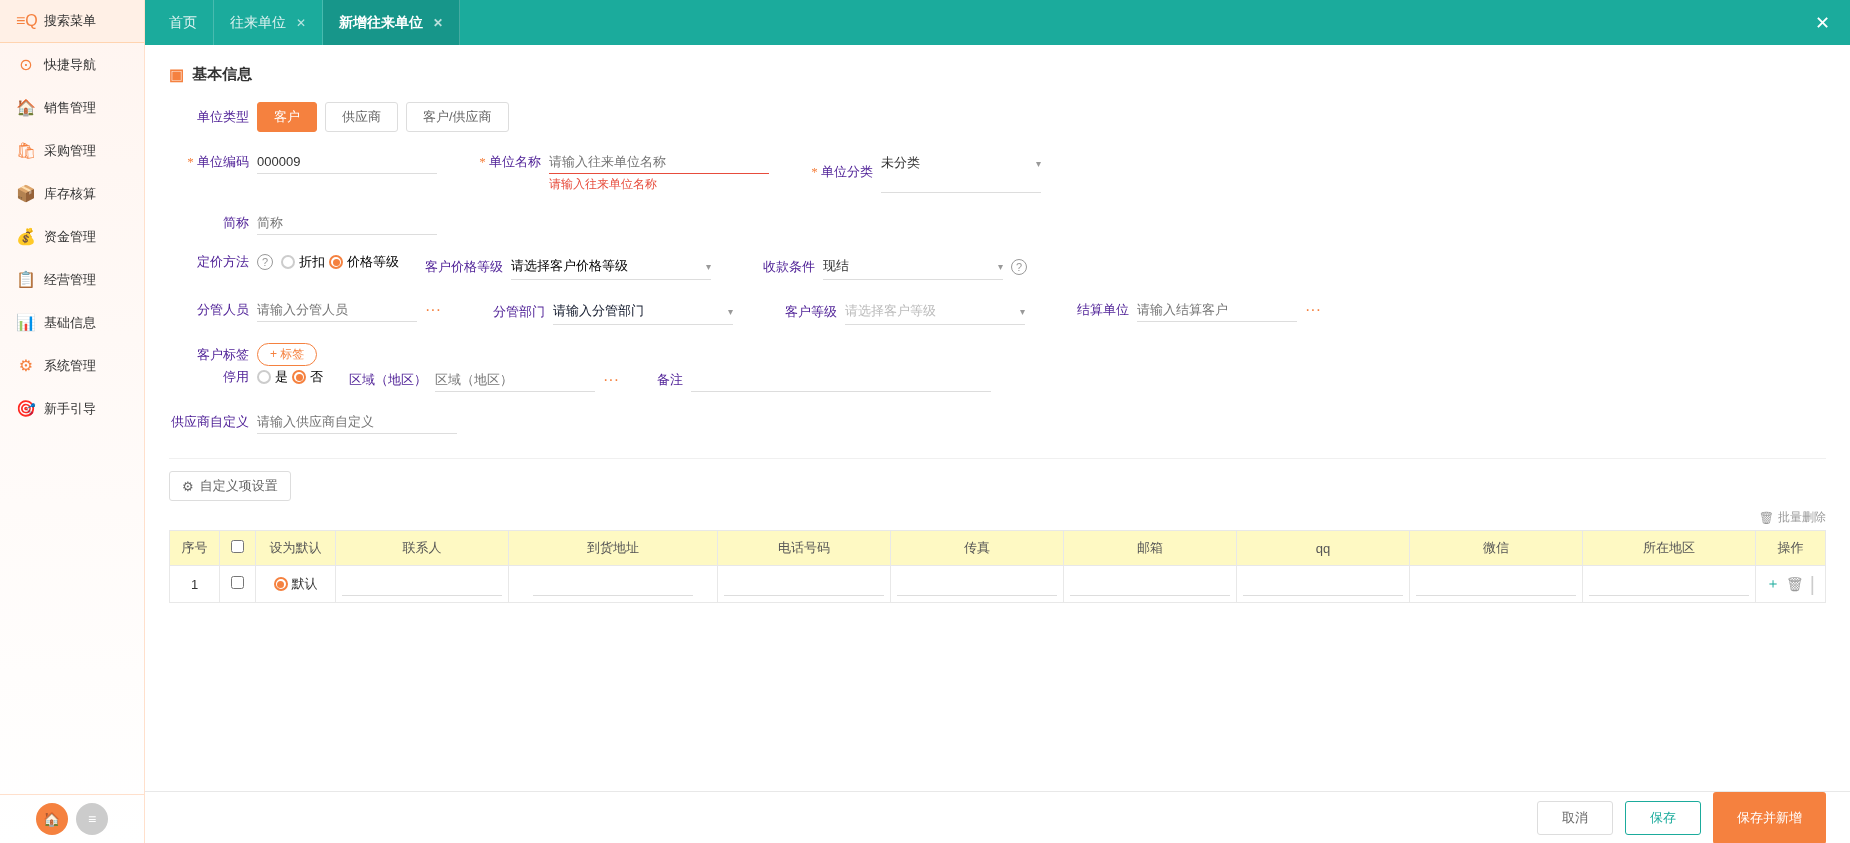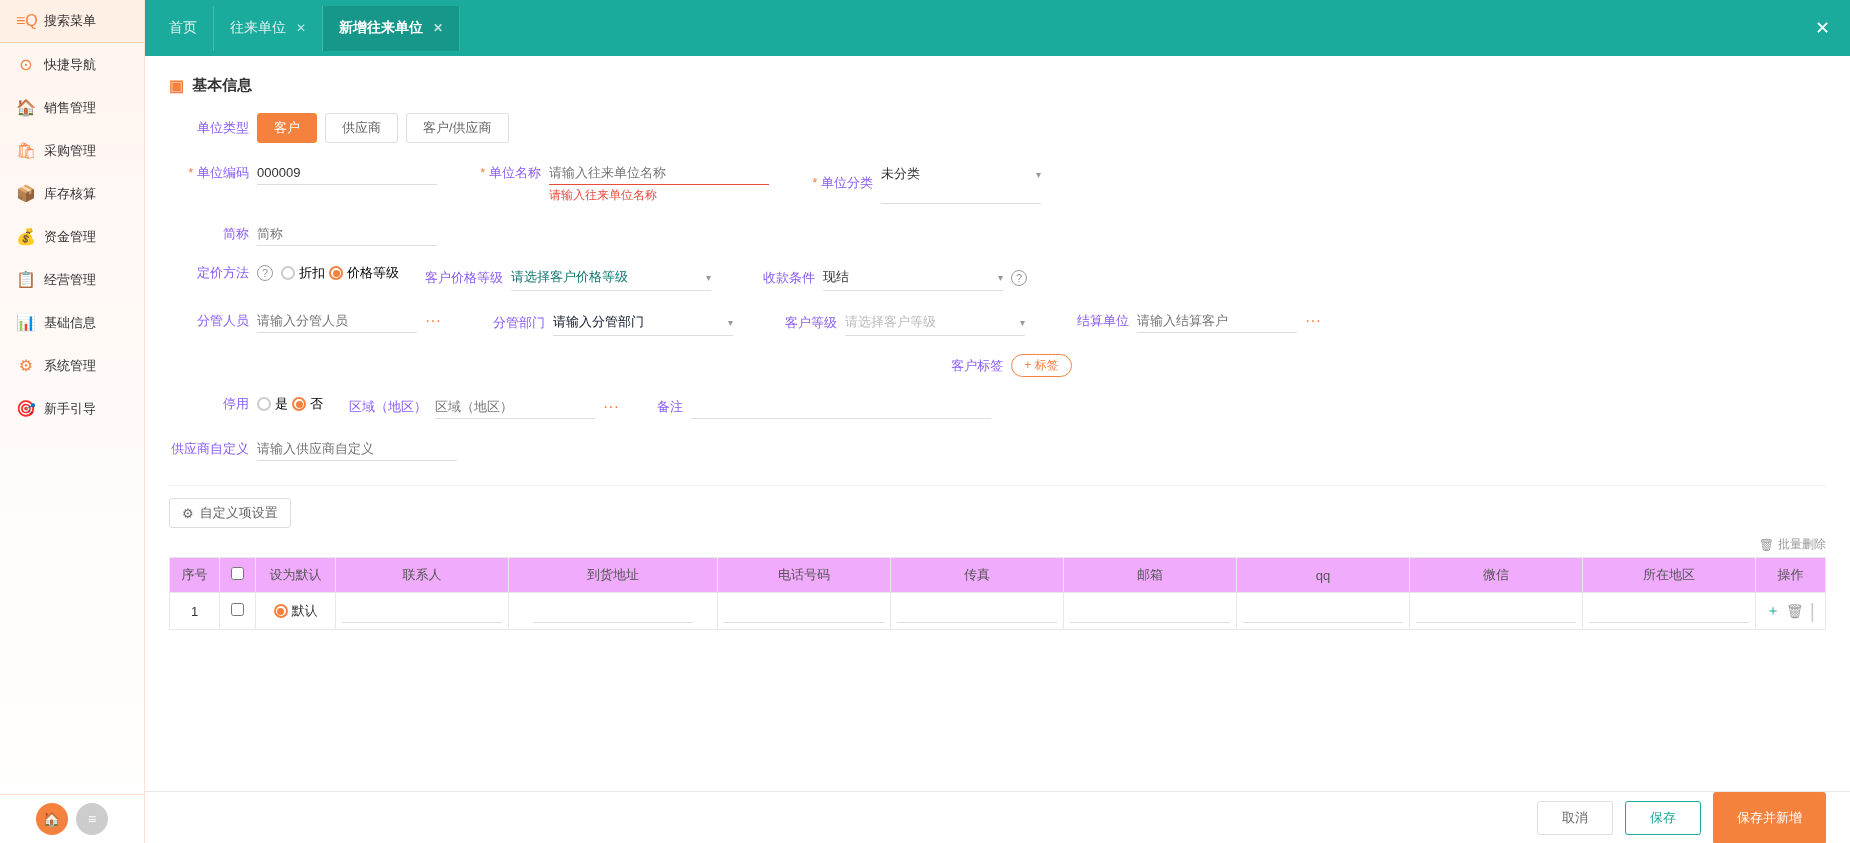--- a/index.html
+++ b/index.html
@@ -51,21 +51,21 @@
       flex-direction: column;
       height: 100%;
       overflow: hidden;
     }
 
     
     .tabbar {
       background: #1bab9c;
       display: flex;
       align-items: center;
-      height: 56px;
+      height: 45px;
       padding: 0 8px;
       flex-shrink: 0;
     }
     .tab {
       display: flex;
       align-items: center;
       gap: 6px;
       padding: 0 16px;
       height: 45px;
       color: rgba(255,255,255,0.85);
@@ -103,24 +103,25 @@
     .section-icon { color: #f5813f; font-size: 16px; }
 
     
     .form-row {
       display: flex;
       align-items: flex-start;
       gap: 0;
       margin-bottom: 18px;
     }
     .form-label {
-      color: #8b5cf6;
+      color: #4c1d95;
       white-space: nowrap;
       min-width: 70px;
       text-align: right;
+      font-family: Liberation Serif, serif;
     }
     .form-label.required::before {
       content: '* ';
       color: #f5813f;
     }
     .form-input {
       border: none;
       border-bottom: 1px solid #ddd;
       outline: none;
       padding: 4px 0;
@@ -203,21 +204,21 @@
       display: inline-flex; align-items: center; gap: 6px;
       border: 1px solid #ddd; border-radius: 3px;
       padding: 5px 12px; color: #666; cursor: pointer;
       font-size: 13px; background: #fff;
     }
 
     
     .data-table-wrap { margin-top: 8px; }
     .batch-delete { float: right; color: #999; font-size: 12px; display: flex; align-items: center; gap: 4px; cursor: pointer; margin-bottom: 4px; }
     .data-table { width: 100%; border-collapse: collapse; font-size: 13px; }
-    .data-table th { background: #f0abfc; border: 1px solid #e8e8e8; padding: 8px 6px; text-align: center; color: #555; font-weight: normal; }
+    .data-table th { background: #fef9c3; border: 1px solid #e8e8e8; padding: 8px 6px; text-align: center; color: #555; font-weight: normal; }
     .data-table td { border: 1px solid #e8e8e8; padding: 6px 6px; text-align: center; color: #333; }
     .data-table .col-check { width: 36px; }
     .data-table .col-num { width: 50px; }
     .data-table .col-default { width: 80px; }
     .data-table .col-contact { width: 90px; }
     .data-table .col-addr { min-width: 140px; }
     .data-table .col-phone { width: 110px; }
     .data-table .col-fax { width: 80px; }
     .data-table .col-email { width: 100px; }
     .data-table .col-qq { width: 70px; }
@@ -403,21 +404,21 @@
           </div>
           <div class="radio-item">
             <div class="radio-circle checked"></div>
             <span>价格等级</span>
           </div>
         </div>
       </div>
       <div class="field-group">
         <span class="form-label" style="min-width:80px;">客户价格等级</span>
         <div class="form-select" style="width:200px; border-bottom:1px solid #ddd; padding-bottom:4px;">
-          <span style="color:#0f766e;">请选择客户价格等级</span>
+          <span style="color:#000000;">请选择客户价格等级</span>
           <span style="flex:1"></span>
           <span class="chevron">▾</span>
         </div>
       </div>
       <div class="field-group">
         <span class="form-label" style="min-width:80px;">收款条件</span>
         <div class="form-select" style="width:180px; border-bottom:1px solid #ddd; padding-bottom:4px;">
           <span class="form-select-val">现结</span>
           <span style="flex:1"></span>
           <span class="chevron">▾</span>
@@ -448,21 +449,21 @@
           <span class="chevron">▾</span>
         </div>
       </div>
       <div class="field-group">
         <span class="form-label" style="min-width:80px;">结算单位</span>
         <input class="form-input" type="text" style="width: 160px;" placeholder="请输入结算客户">
         <span class="more-btn">···</span>
       </div>
     </div>
 
-    <div class="form-row-inline" style="margin-bottom:18px;justify-content:center;">
+    <div class="form-row-inline" style="margin-bottom:2px;">
       <div class="field-group">
         <span class="form-label" style="min-width:80px;">客户标签</span>
         <span class="tag-add">+ 标签</span>
       </div>
     </div>
 
     <div class="form-row-inline" style="margin-bottom:18px;">
       <div class="field-group">
         <span class="form-label" style="min-width:80px;">停用</span>
         <div class="radio-group">

